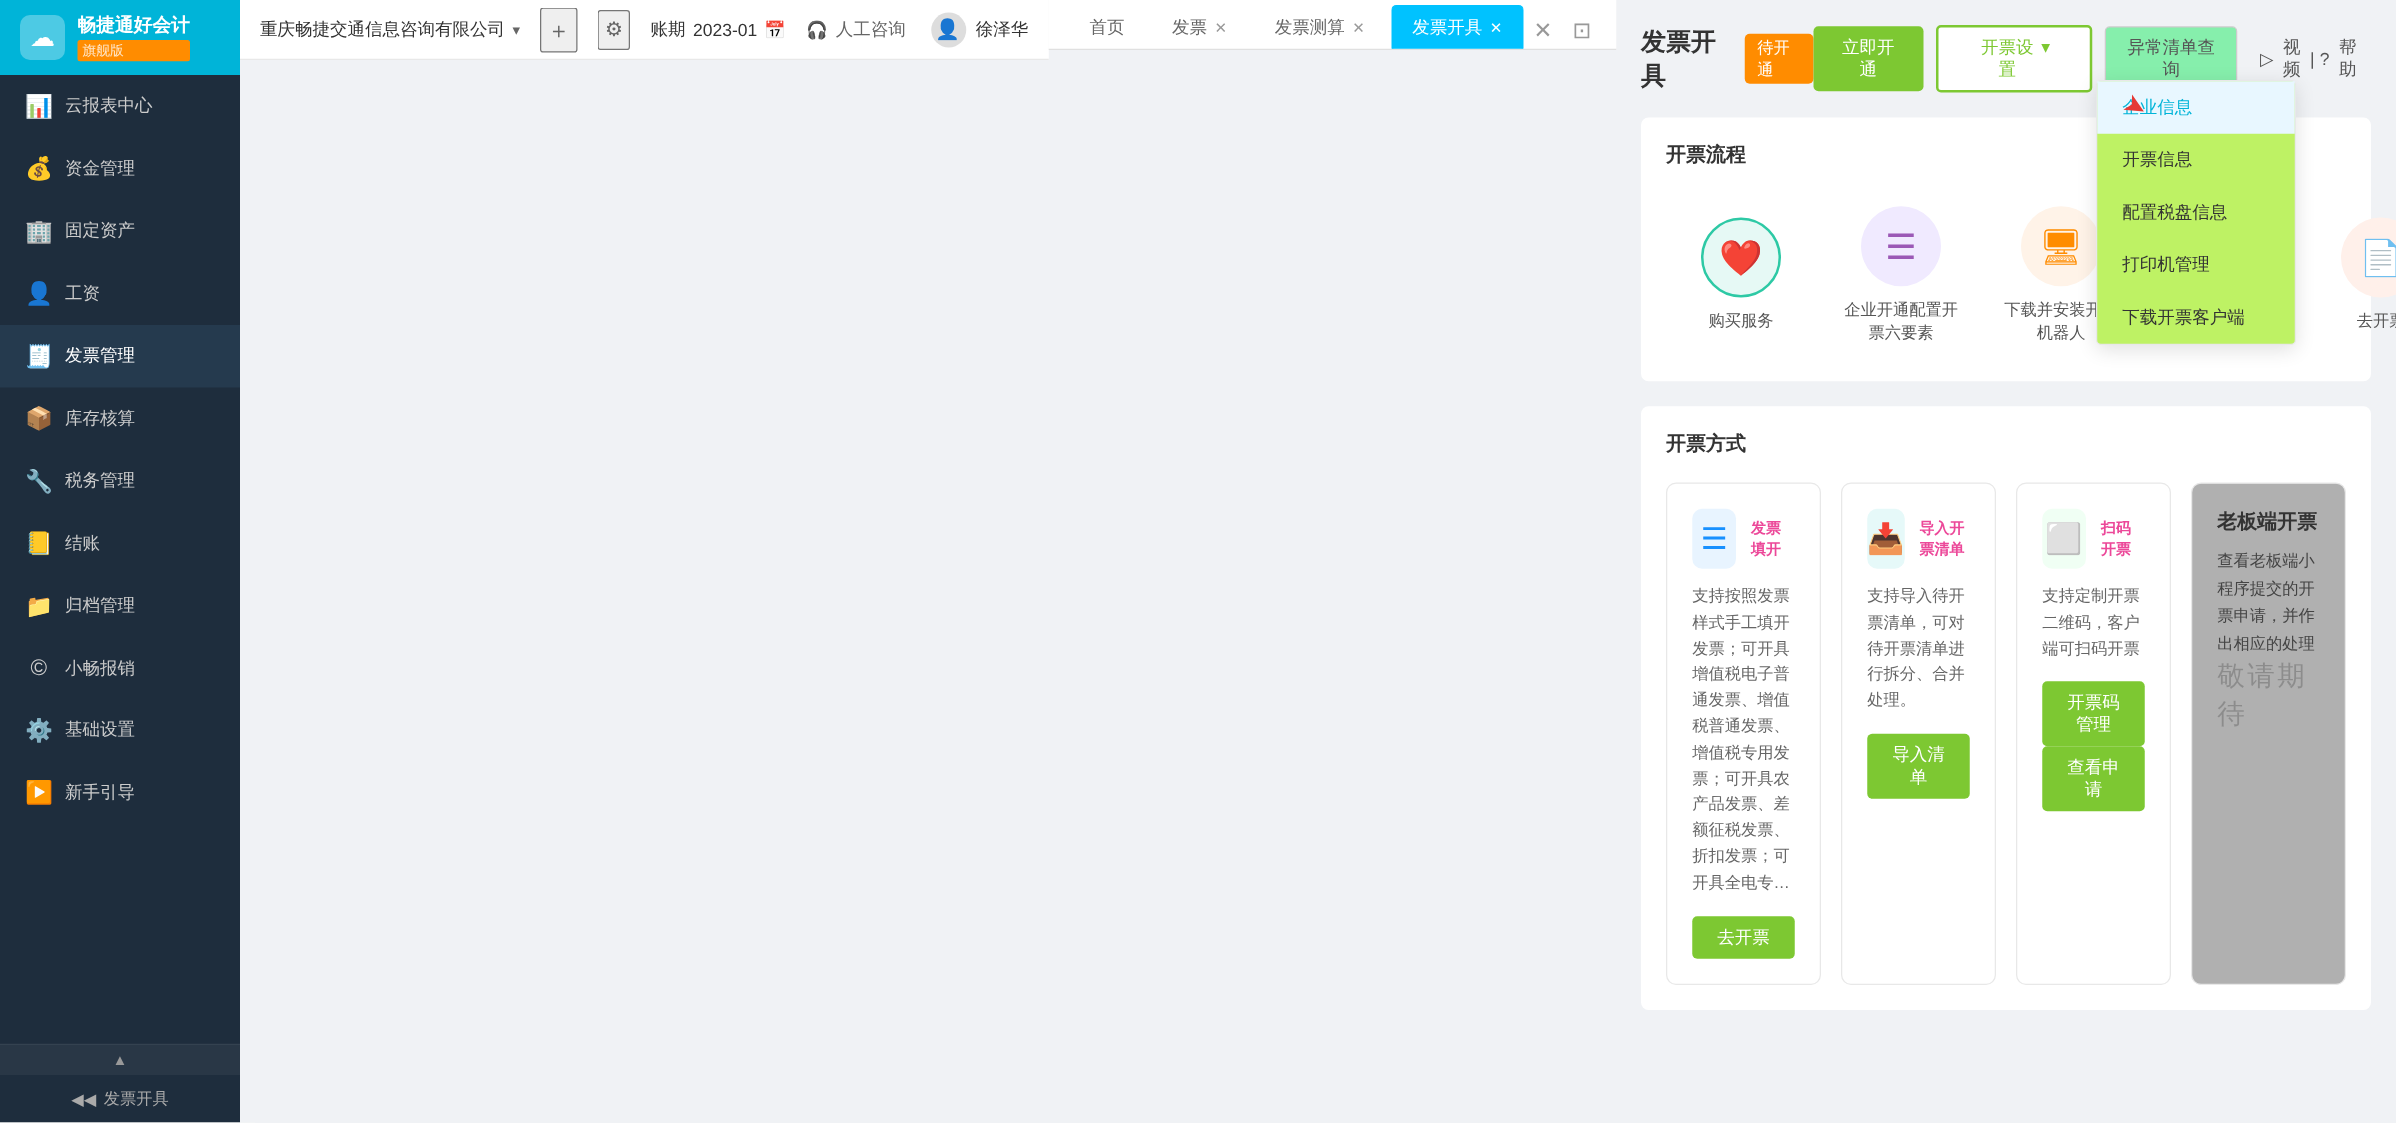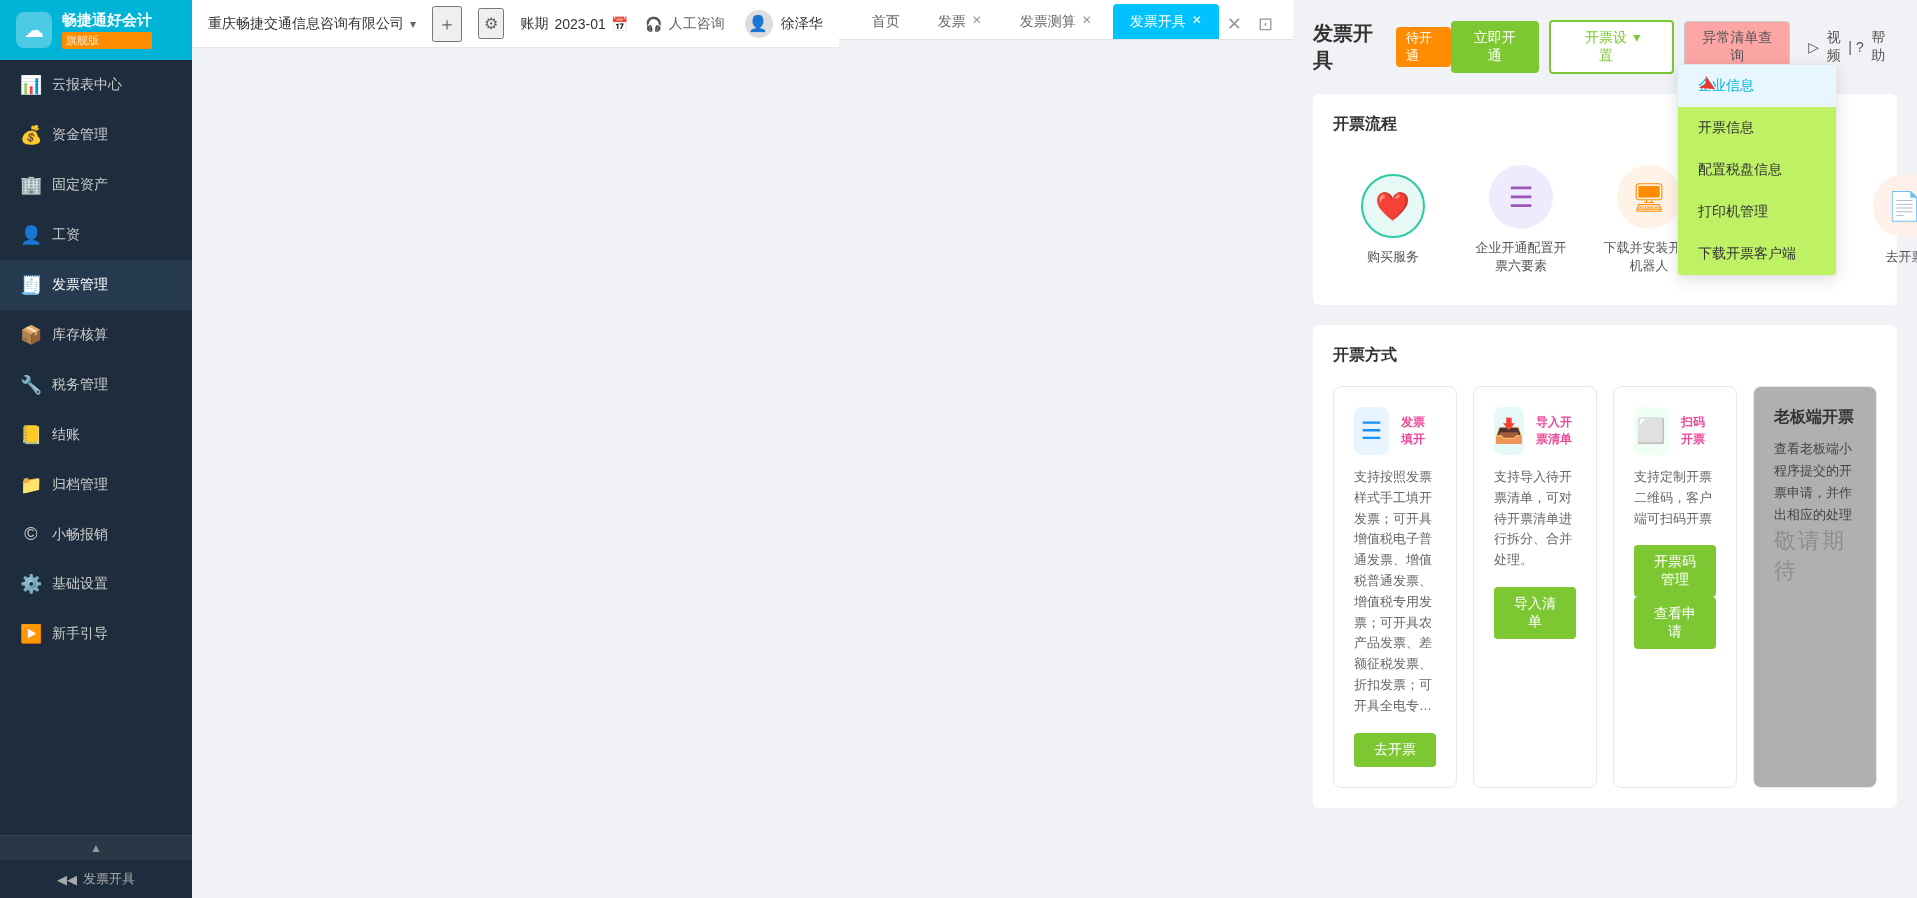--- a/index.html
+++ b/index.html
@@ -38,35 +38,35 @@
     .topbar-period { display: flex; align-items: center; gap: 6px; color: #333; font-size: 14px; }
     .topbar-period .period-icon { color: #666; }
     .topbar-right { margin-left: auto; display: flex; align-items: center; gap: 20px; }
     .topbar-support { display: flex; align-items: center; gap: 6px; color: #666; cursor: pointer; font-size: 14px; }
     .topbar-user { display: flex; align-items: center; gap: 8px; cursor: pointer; }
     .user-avatar { width: 28px; height: 28px; border-radius: 50%; background: #ddd; display: flex; align-items: center; justify-content: center; font-size: 16px; color: #999; }
     .user-name { font-size: 14px; color: #333; }
 
     
     .tabs { height: 40px; background: #fff; display: flex; align-items: flex-end; padding: 0 16px; border-bottom: 1px solid #e0e0e0; gap: 4px; }
-    .tab { padding: 8px 16px; cursor: pointer; font-size: 14px; color: #666; border-radius: 4px 4px 0 0; display: flex; align-items: flex-start; gap: 6px; border: 1px solid transparent; border-bottom: none; }
+    .tab { padding: 8px 16px; cursor: pointer; font-size: 14px; color: #666; border-radius: 4px 4px 0 0; display: flex; align-items: center; gap: 6px; border: 1px solid transparent; border-bottom: none; }
     .tab.active { background: #00c2ff; color: #fff; border-color: #00c2ff; }
     .tab.active .tab-close { color: #fff; }
     .tab-close { font-size: 12px; color: #999; cursor: pointer; }
 
     
     .page-content { flex: 1; overflow-y: auto; padding: 20px; position: relative; }
     .page-header { display: flex; align-items: center; justify-content: space-between; margin-bottom: 20px; }
     .page-title-area { display: flex; align-items: center; gap: 12px; }
     .page-title { font-size: 20px; font-weight: bold; color: #333; }
     .status-badge { background: #ff8c00; color: #fff; padding: 2px 10px; border-radius: 4px; font-size: 13px; }
     .page-actions { display: flex; align-items: center; gap: 10px; position: relative; }
     .btn-primary { background: #7dc832; color: #fff; border: none; padding: 8px 20px; border-radius: 4px; cursor: pointer; font-size: 14px; }
     .btn-outline-green { background: #fff; color: #7dc832; border: 2px solid #7dc832; padding: 7px 32px; border-radius: 4px; cursor: pointer; font-size: 14px; display: flex; align-items: flex-start; gap: 4px; }
-    .btn-outline-gray { background: #fca5a5; color: #555; border: 1px solid #ccc; padding: 7px 16px; border-radius: 4px; cursor: pointer; font-size: 14px; display: flex; align-items: center; gap: 4px; text-align: center; }
+    .btn-outline-gray { background: #86efac; color: #555; border: 1px solid #ccc; padding: 7px 16px; border-radius: 4px; cursor: pointer; font-size: 14px; display: flex; align-items: center; gap: 4px; text-align: center; }
 
     
     .section { background: #fff; border-radius: 6px; padding: 20px; margin-bottom: 20px; }
     .section-title { font-size: 16px; font-weight: bold; color: #333; margin-bottom: 20px; }
 
     
     .flow-steps { display: flex; align-items: center; gap: 0; padding: 10px 0; }
     .flow-step { display: flex; flex-direction: column; align-items: center; gap: 10px; min-width: 120px; }
     .step-icon { width: 64px; height: 64px; border-radius: 50%; display: flex; align-items: center; justify-content: center; font-size: 28px; }
     .step-icon.teal { background: #e6f9f5; color: #2dc9a5; border: 2px solid #2dc9a5; }

